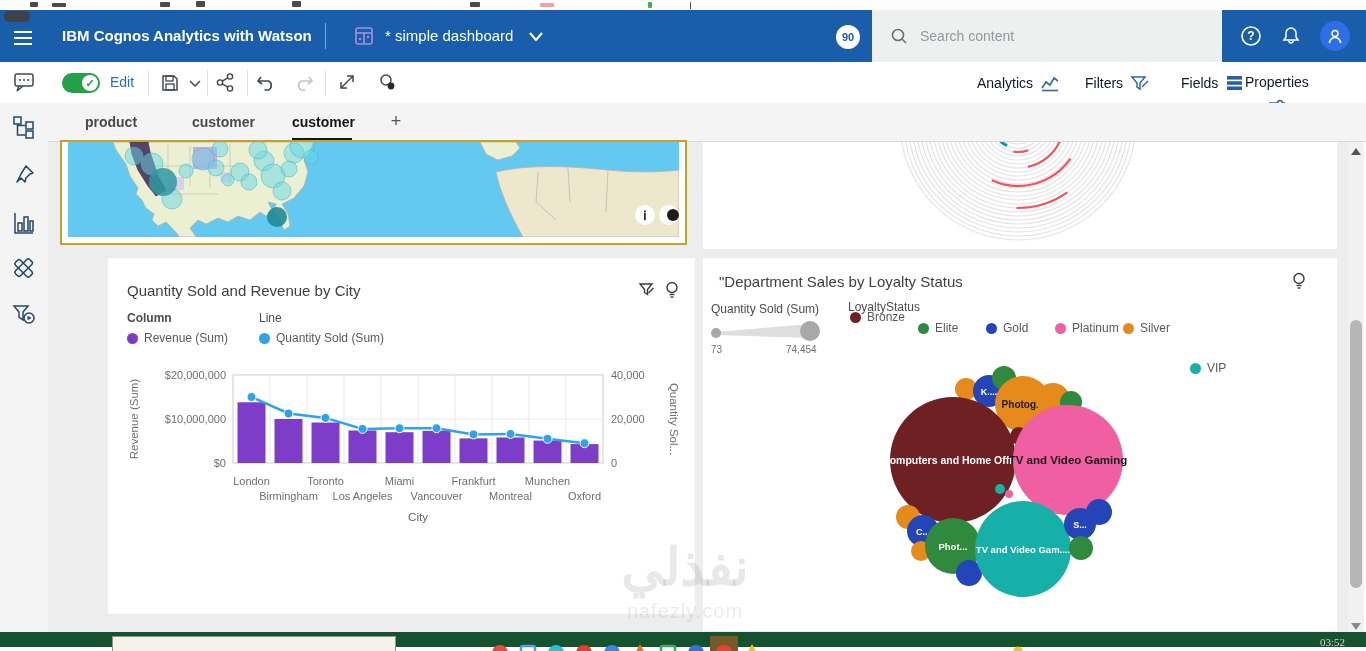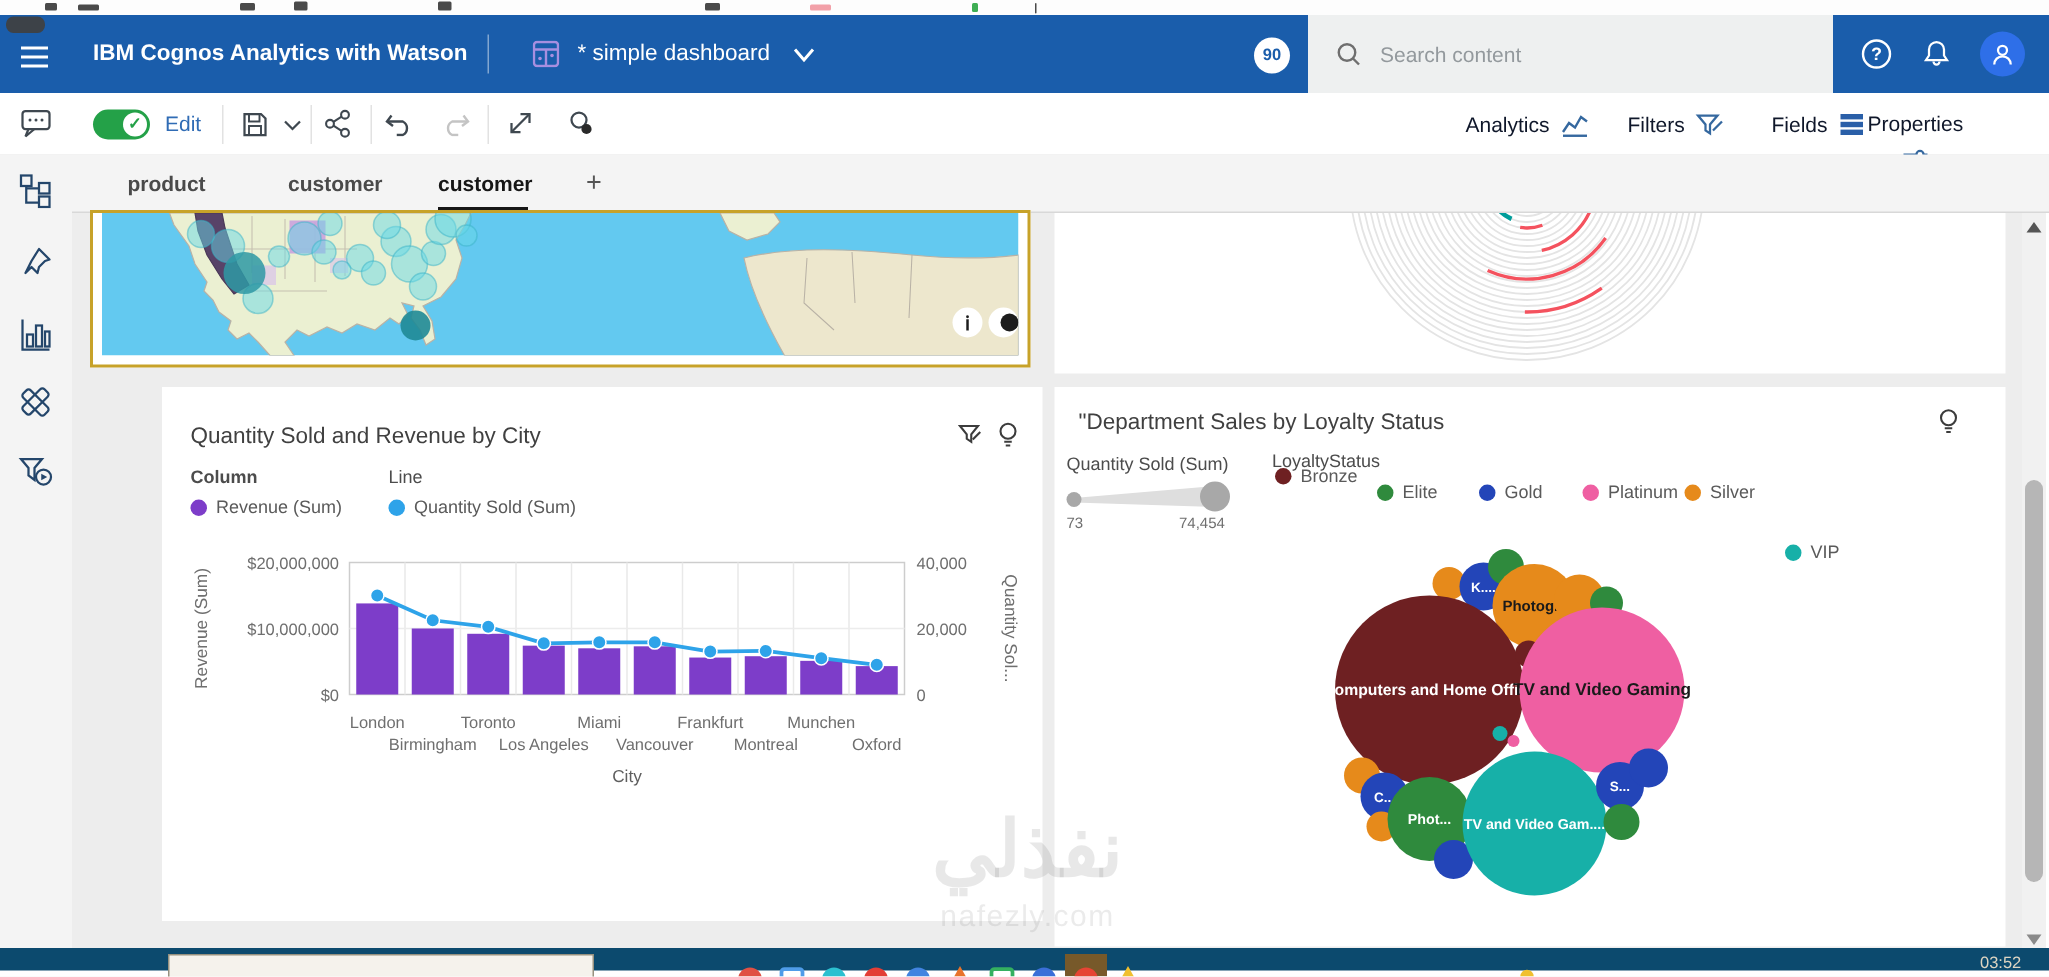--- a/index.html
+++ b/index.html
@@ -54,21 +54,21 @@
   .slider-num{position:absolute;font-size:10px;color:#6f6f6f;}
   
   #scrollbar{left:1348px;top:142px;width:16px;height:494px;background:#f1f1f1;}
   #scroll-thumb{position:absolute;left:2px;top:178px;width:12px;height:268px;background:#b6b6b6;border-radius:6px;}
   .scroll-arrow{position:absolute;left:3px;width:0;height:0;border-left:5px solid transparent;border-right:5px solid transparent;}
   
   #watermark{left:575px;top:538px;width:220px;text-align:center;color:rgba(90,90,90,.14);pointer-events:none;z-index:50;}
   #wm-ar{font-size:52px;font-weight:bold;line-height:58px;}
   #wm-en{font-size:20px;letter-spacing:1px;line-height:30px;color:rgba(90,90,90,.12);}
   
-  #taskbar{left:0;top:632px;width:1366px;height:15px;background:#0c4a6e;}
+  #taskbar{left:0;top:632px;width:1366px;height:15px;background:#14532d;font-family:Liberation Serif, serif;}
   #task-window{position:absolute;left:112px;top:4px;width:282px;height:15px;background:#f5f2ec;border:1px solid #97917f;}
   #clock{position:absolute;left:1320px;top:4px;font-size:11px;color:#ded5c2;}
   svg text{font-family:"Liberation Sans",sans-serif;}
 </style>
 </head>
 <body>
 
 <div id="app">
 
   <div class="abs" id="browser-strip">

